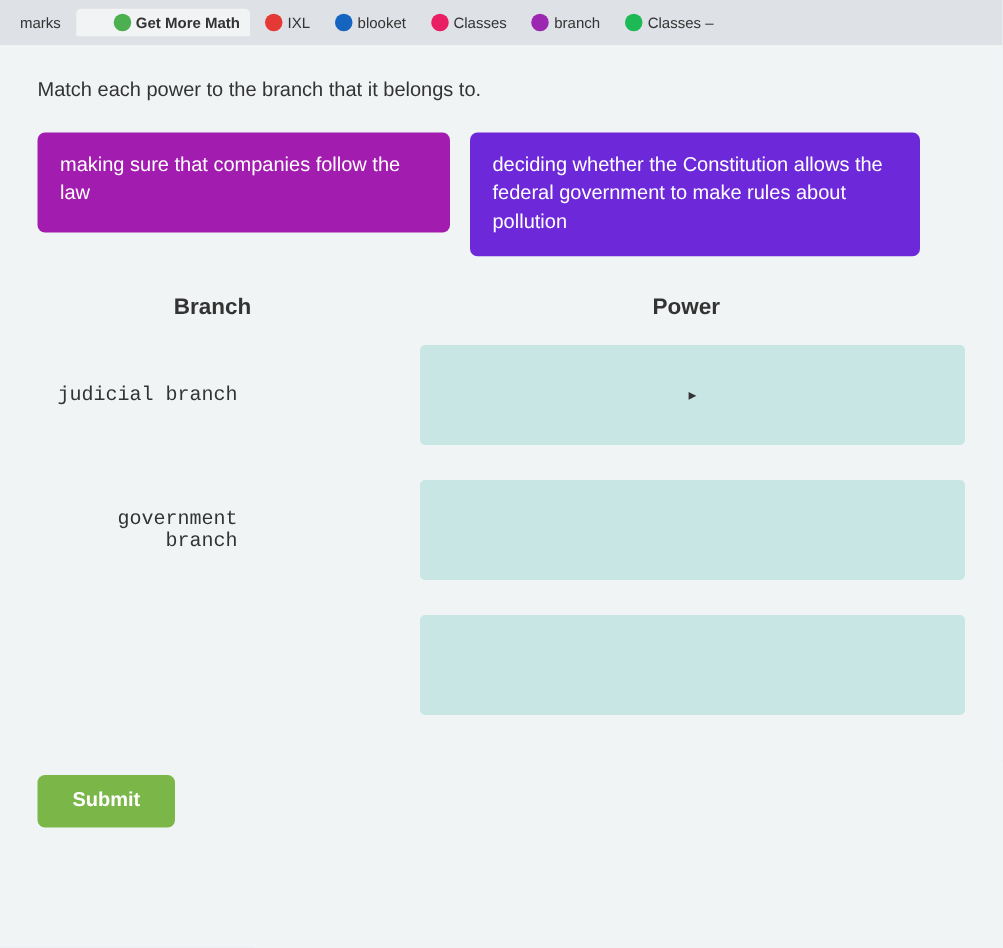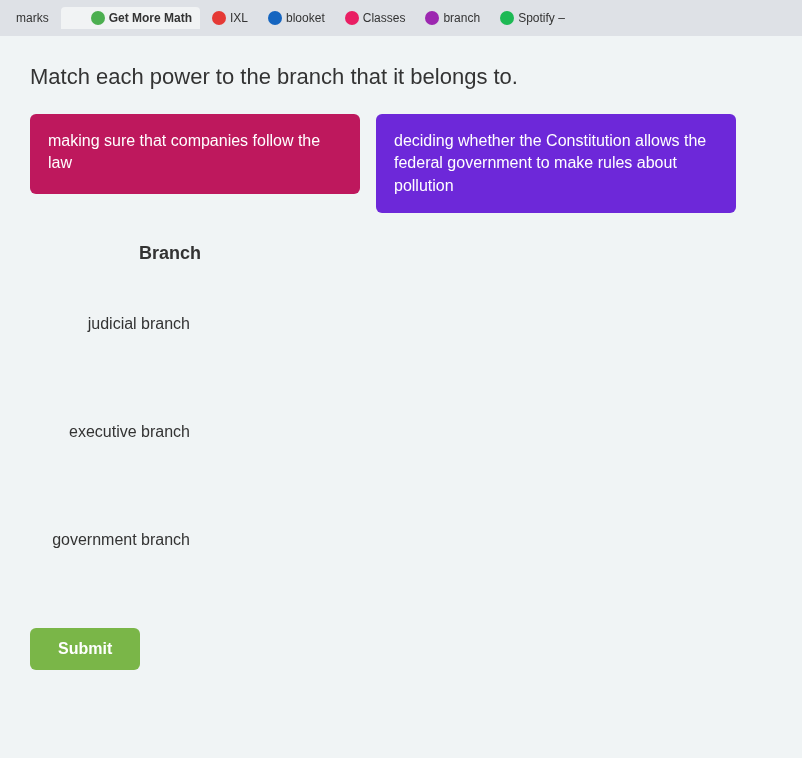--- a/index.html
+++ b/index.html
@@ -46,36 +46,36 @@
     }
 
     
     .main-content {
       background: #f0f4f5;
       padding: 28px 30px 30px 30px;
       min-height: 722px;
     }
 
     .instruction {
-      font-size: 22px;
+      font-size: 16px;
       color: #333;
       margin-bottom: 24px;
       font-weight: normal;
     }
 
     
     .power-cards {
       display: flex;
       gap: 16px;
       margin-bottom: 30px;
       align-items: flex-start;
     }
 
     .power-card {
-      background: #be185d;
+      background: #a21caf;
       color: white;
       border-radius: 6px;
       padding: 16px 18px;
       font-size: 16px;
       line-height: 1.4;
       cursor: grab;
       width: 330px;
       min-height: 80px;
     }
 
@@ -113,20 +113,21 @@
 
     .power-col .col-header {
       text-align: center;
     }
 
     .branch-row {
       display: flex;
       align-items: center;
       margin-bottom: 28px;
       min-height: 80px;
+      font-family: Liberation Mono, monospace;
     }
 
     .branch-label {
       font-size: 16px;
       color: #333;
       text-align: right;
       width: 180px;
       padding-right: 20px;
     }
 
@@ -196,21 +197,21 @@
   <div class="tab-item">
     <span class="tab-icon icon-circle-classes"></span>
     <span>Classes</span>
   </div>
   <div class="tab-item">
     <span class="tab-icon icon-circle-flocab"></span>
     <span>branch</span>
   </div>
   <div class="tab-item">
     <span class="tab-icon icon-circle-spotify"></span>
-    <span>Spotify –</span>
+    <span>Classes –</span>
   </div>
 </div>
 
 <div class="main-content">
 
   <p class="instruction">Match each power to the branch that it belongs to.</p>
 
   
   <div class="power-cards">
     <div class="power-card">
@@ -226,27 +227,39 @@
   
   <div class="match-table">
 
     <div class="branch-col">
       <div class="col-header">Branch</div>
 
       <div class="branch-row">
         <span class="branch-label">judicial branch</span>
       </div>
 
-      <div class="branch-row">
-        <span class="branch-label">executive branch</span>
-      </div>
 
       <div class="branch-row">
         <span class="branch-label">government branch</span>
       </div>
     </div>
 
+    <div class="power-col">
+      <div class="col-header">Power</div>
+
+      <div class="branch-row">
+        <div class="drop-zone cursor-arrow"></div>
+      </div>
+
+      <div class="branch-row">
+        <div class="drop-zone"></div>
+      </div>
+
+      <div class="branch-row">
+        <div class="drop-zone"></div>
+      </div>
+    </div>
   </div>
 
   
   <button class="submit-btn">Submit</button>
 
 </div>
 
 </body></html>

